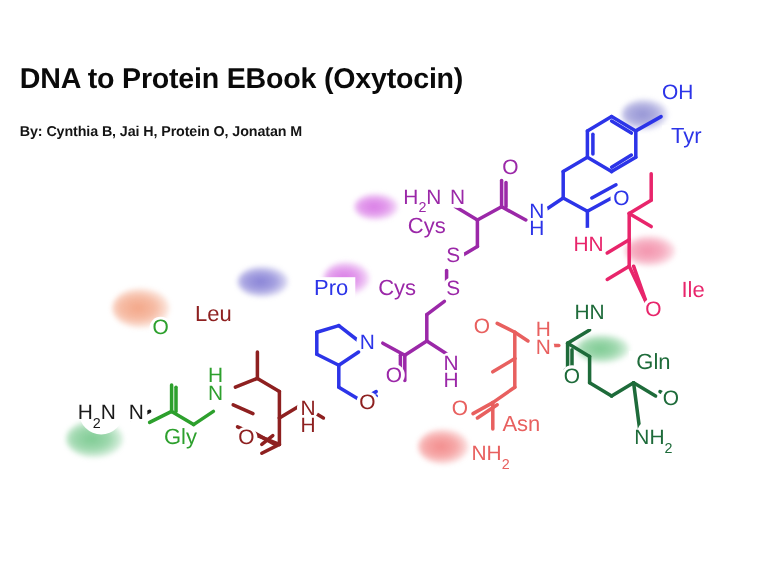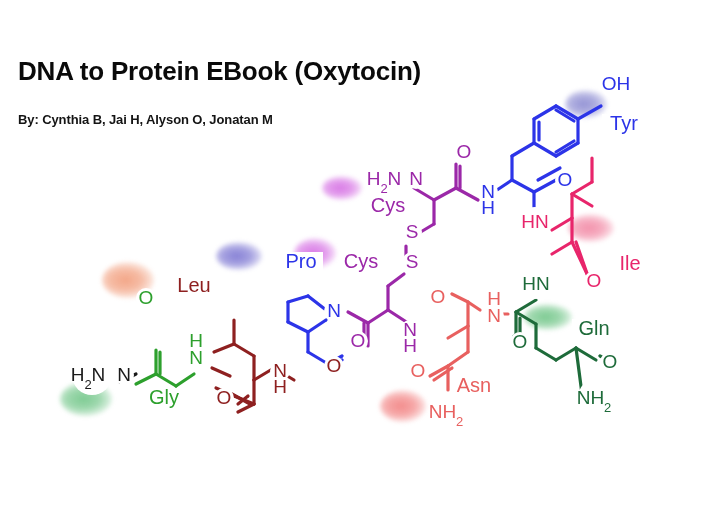--- a/index.html
+++ b/index.html
@@ -26,21 +26,21 @@
   #structure svg{display:block;}
 
   .smudge{position:absolute;border-radius:50%;pointer-events:none;}
 </style>
 </head>
 <body>
 
 <div id="slide">
 
   <div id="title">DNA to Protein EBook (Oxytocin)</div>
-  <div id="byline">By: Cynthia B, Jai H, Alyson O, Jonatan M</div>
+  <div id="byline">By: Cynthia B, Jai H, Protein O, Jonatan M</div>
 
   <div id="smudge-layer">
       <div class="smudge" style="left: 102px; top: 262px; width: 52px; height: 36px; background: radial-gradient(at 45% 50%, rgba(240, 144, 106, 0.8) 0%, rgba(240, 144, 106, 0.6) 40%, rgba(240, 144, 106, 0.2) 70%, transparent 85%); filter: blur(2.2px);"></div>
       <div class="smudge" style="left: 60px; top: 382px; width: 52px; height: 34px; background: radial-gradient(at 45% 50%, rgba(94, 190, 120, 0.8) 0%, rgba(94, 190, 120, 0.6) 40%, rgba(94, 190, 120, 0.2) 70%, transparent 85%); filter: blur(2.2px);"></div>
       <div class="smudge" style="left: 216px; top: 242px; width: 46px; height: 28px; background: radial-gradient(at 45% 50%, rgba(106, 99, 204, 0.8) 0%, rgba(106, 99, 204, 0.6) 40%, rgba(106, 99, 204, 0.2) 70%, transparent 85%); filter: blur(2.2px);"></div>
       <div class="smudge" style="left: 294px; top: 238px; width: 42px; height: 30px; background: radial-gradient(at 45% 50%, rgba(208, 92, 224, 0.8) 0%, rgba(208, 92, 224, 0.6) 40%, rgba(208, 92, 224, 0.2) 70%, transparent 85%); filter: blur(2.2px);"></div>
       <div class="smudge" style="left: 322px; top: 176px; width: 40px; height: 24px; background: radial-gradient(at 45% 50%, rgba(208, 92, 224, 0.8) 0%, rgba(208, 92, 224, 0.6) 40%, rgba(208, 92, 224, 0.2) 70%, transparent 85%); filter: blur(2.2px);"></div>
       <div class="smudge" style="left: 565px; top: 90px; width: 42px; height: 28px; background: radial-gradient(at 45% 50%, rgba(123, 122, 203, 0.8) 0%, rgba(123, 122, 203, 0.6) 40%, rgba(123, 122, 203, 0.2) 70%, transparent 85%); filter: blur(2.2px);"></div>
       <div class="smudge" style="left: 568px; top: 214px; width: 46px; height: 28px; background: radial-gradient(at 45% 50%, rgba(240, 120, 152, 0.8) 0%, rgba(240, 120, 152, 0.6) 40%, rgba(240, 120, 152, 0.2) 70%, transparent 85%); filter: blur(2.2px);"></div>
       <div class="smudge" style="left: 524px; top: 304px; width: 48px; height: 26px; background: radial-gradient(at 45% 50%, rgba(94, 190, 120, 0.8) 0%, rgba(94, 190, 120, 0.6) 40%, rgba(94, 190, 120, 0.2) 70%, transparent 85%); filter: blur(2.2px);"></div>

